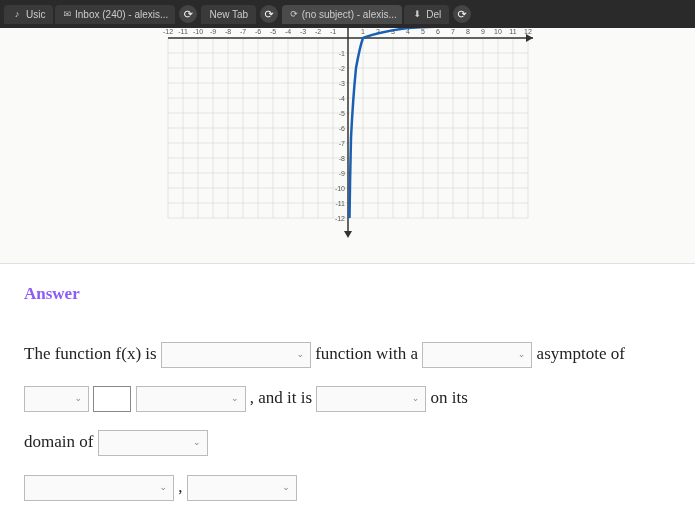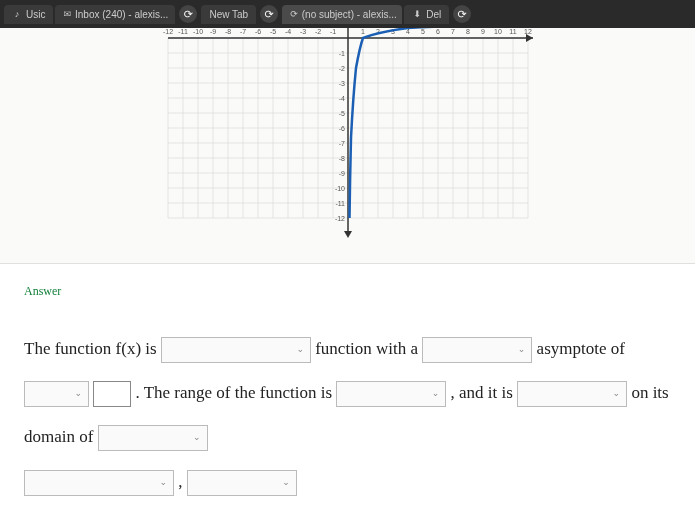--- a/index.html
+++ b/index.html
@@ -62,24 +62,24 @@
       border-bottom: 1px solid #e0e0e0;
     }
     .graph-svg {
       display: block;
     }
     .content {
       padding: 20px 24px;
       background: #fff;
     }
     .answer-heading {
-      font-weight: normal;
-      font-size: 12px;
+      font-weight: bold;
+      font-size: 17px;
       margin-bottom: 28px;
-      color: #15803d;
+      color: #8b5cf6;
     }
     .sentence {
       font-size: 17px;
       line-height: 2.6;
       color: #222;
     }
     .sentence .math {
       font-family: 'Times New Roman', serif;
     }
     .dropdown {
@@ -245,21 +245,20 @@
 
   <div class="sentence">
     <span>The function </span><span class="math">f(x)</span><span> is </span>
     <span class="dropdown wide"><span class="caret">⌄</span></span>
     <span> function with a </span>
     <span class="dropdown med"><span class="caret">⌄</span></span>
     <span> asymptote of</span>
     <br>
     <span class="dropdown small"><span class="caret">⌄</span></span>
     <span class="numbox"></span>
-    <span>. The range of the function is </span>
     <span class="dropdown med"><span class="caret">⌄</span></span>
     <span> , and it is </span>
     <span class="dropdown med"><span class="caret">⌄</span></span>
     <span> on its</span>
     <br>
     <span>domain of </span>
     <span class="dropdown med"><span class="caret">⌄</span></span>
     <br>
     <span class="dropdown wide"><span class="caret">⌄</span></span>
     <span> , </span>

